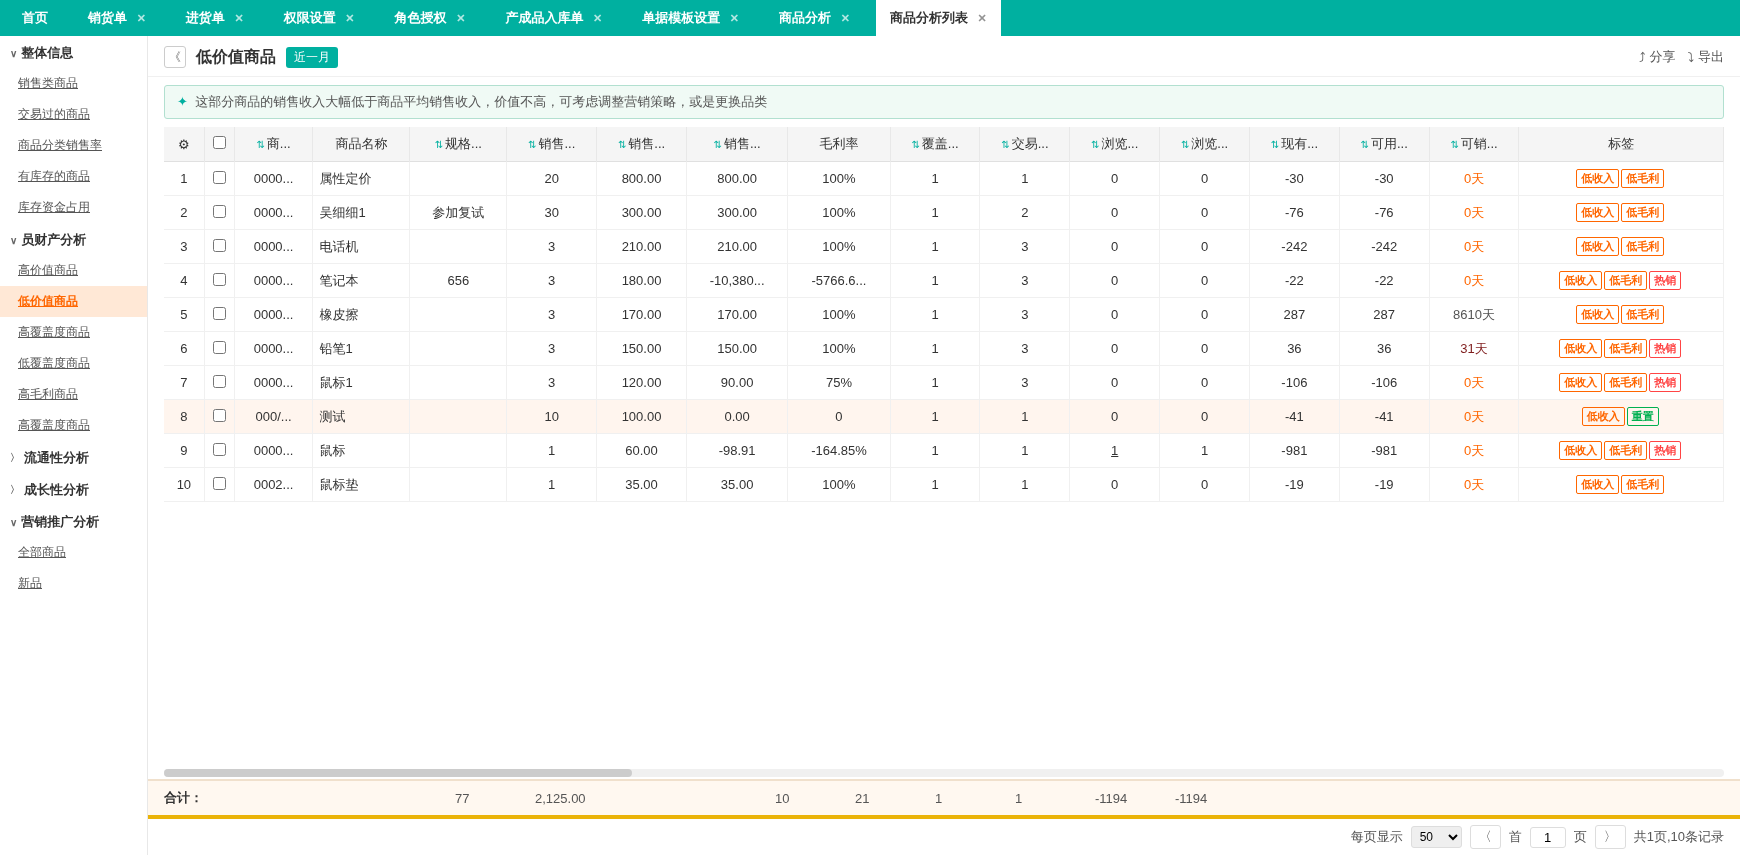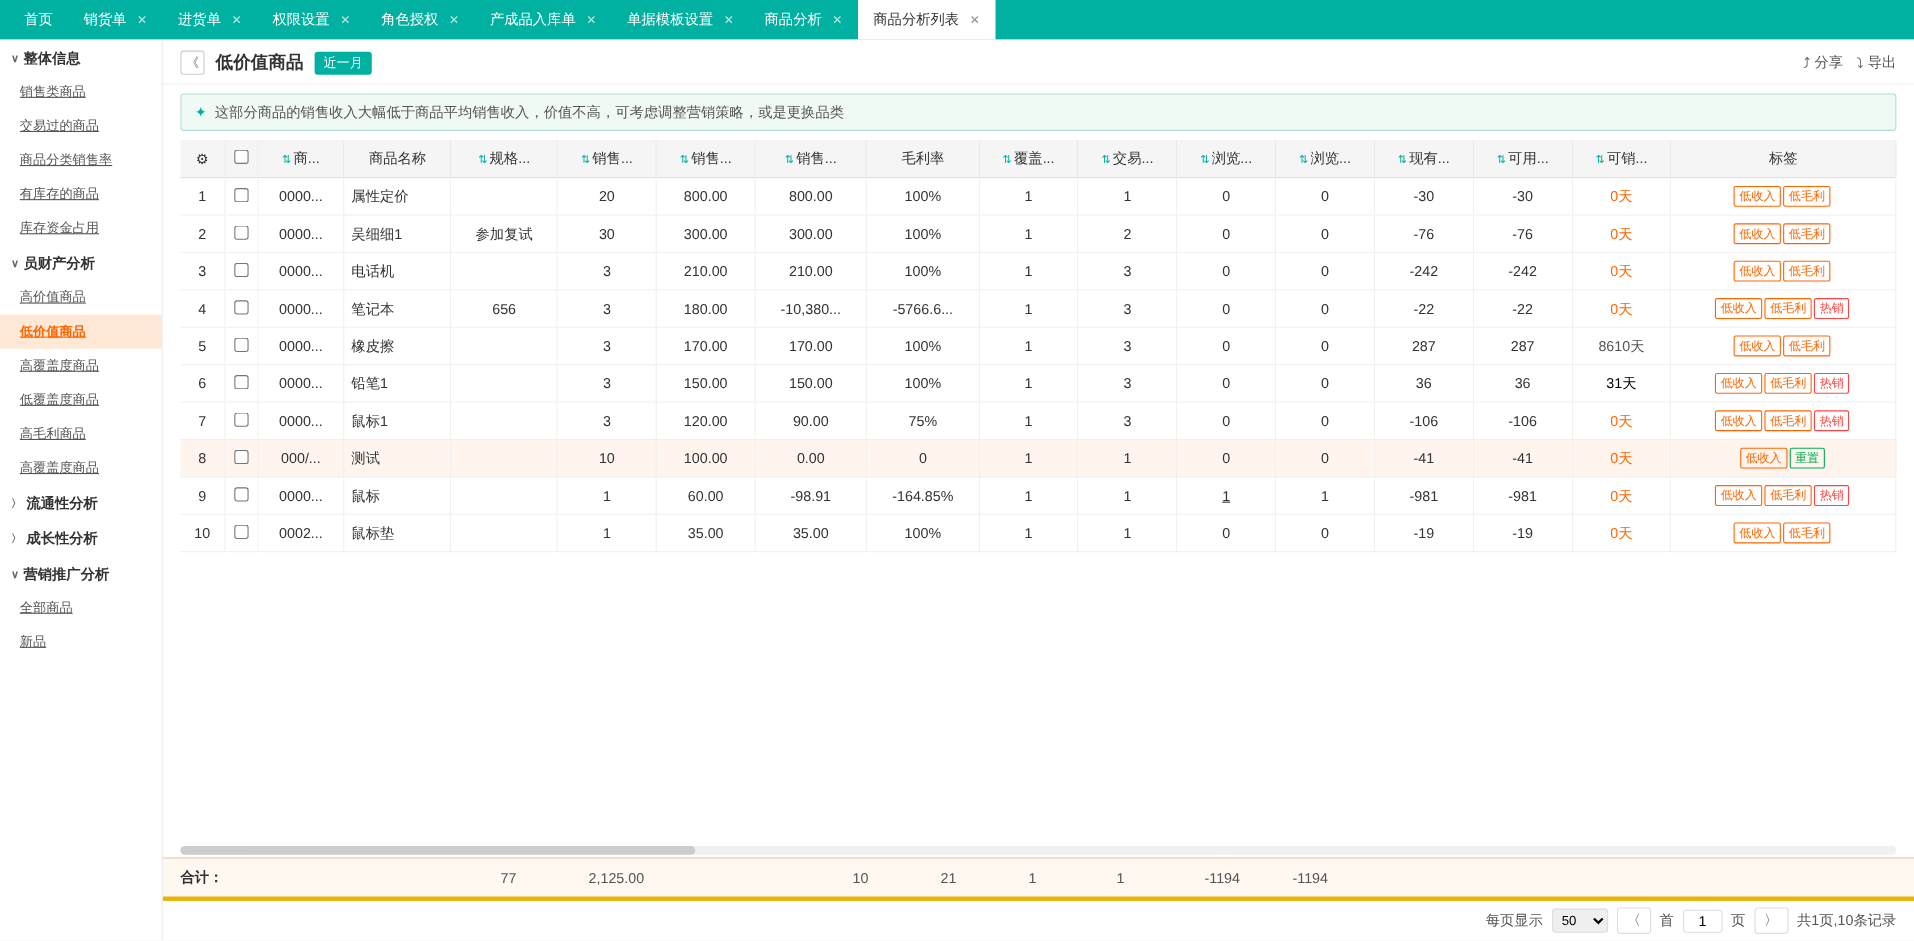--- a/index.html
+++ b/index.html
@@ -5,21 +5,22 @@
     * { box-sizing: border-box; margin: 0; padding: 0; font-family: 'Microsoft YaHei', Arial, sans-serif; font-size: 13px; }
     body { background: #f5f5f5; overflow: hidden; }
 
     
     .top-nav {
       background: #00b0a0;
       display: flex;
       align-items: center;
       height: 36px;
       padding: 0 8px;
-      gap: 0;
+      gap: 12px;
+      font-weight: bold;
     }
     .nav-item {
       color: #fff;
       padding: 0 14px;
       height: 36px;
       line-height: 36px;
       cursor: pointer;
       white-space: nowrap;
       font-size: 13px;
       position: relative;
@@ -184,20 +185,21 @@
       white-space: nowrap;
     }
     .td-name { text-align: left; }
     .tag-badge {
       display: inline-block;
       border: 1px solid;
       border-radius: 2px;
       padding: 1px 4px;
       font-size: 11px;
       margin-right: 2px;
+      font-weight: bold;
     }
     .tag-orange { color: #ff6600; border-color: #ff6600; }
     .tag-red { color: #ff4444; border-color: #ff4444; }
     .tag-green { color: #00b050; border-color: #00b050; }
     .link-underline { text-decoration: underline; color: #333; cursor: pointer; }
     .checkbox-cell { width: 30px; }
 
     
     .table-footer {
       background: #fff8f0;
@@ -478,21 +480,21 @@
     <td>3</td>
     <td>150.00</td>
     <td>150.00</td>
     <td>100%</td>
     <td>1</td>
     <td>3</td>
     <td><span>0</span></td>
     <td>0</td>
     <td>36</td>
     <td>36</td>
-    <td style="color:#000000;">31天</td>
+    <td style="color:#7f1d1d;">31天</td>
     <td><span class="tag-badge tag-orange">低收入</span><span class="tag-badge tag-orange">低毛利</span><span class="tag-badge tag-red">热销</span></td>
   </tr>
             <tr>
     <td>7</td>
     <td class="checkbox-cell"><input type="checkbox" style=""></td>
     <td>0000...</td>
     <td class="td-name">鼠标1</td>
     <td></td>
     <td>3</td>
     <td>120.00</td>

